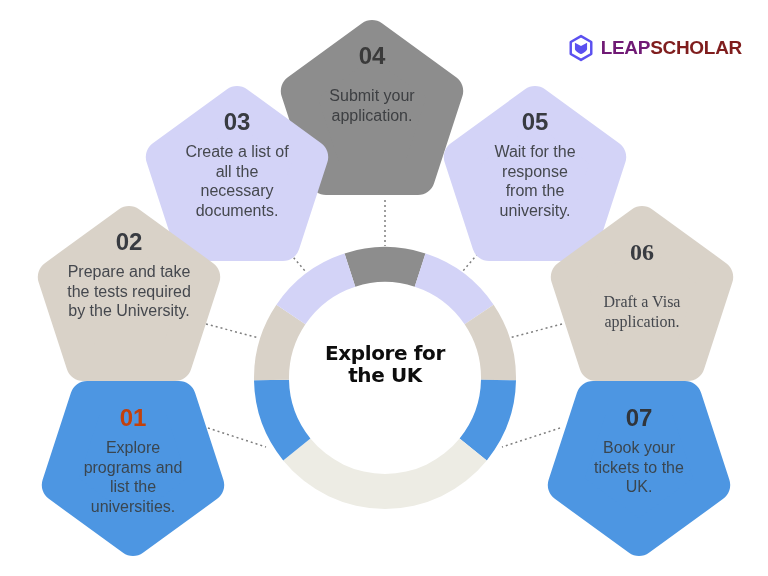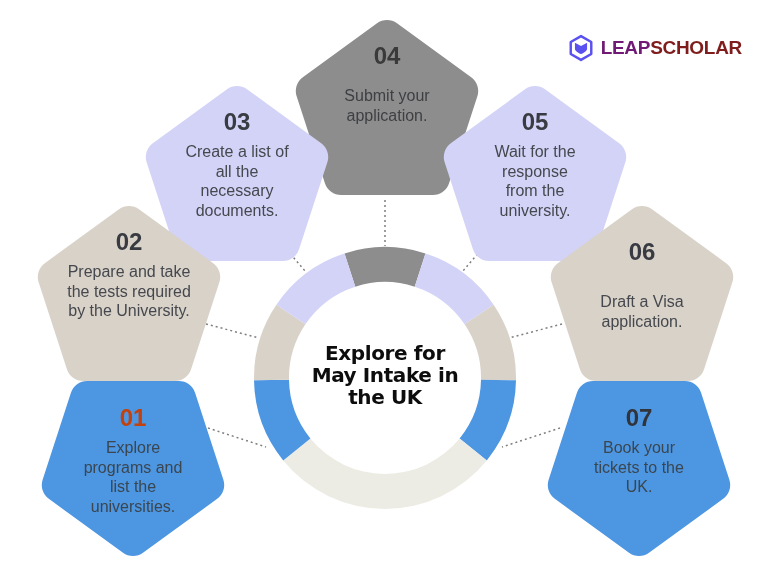--- a/index.html
+++ b/index.html
@@ -52,21 +52,21 @@
   </svg>
 
   <div class="logo">
     <svg class="logo-icon" viewBox="0 0 24 24">
       <path d="M12 1.8 L20.8 6.9 V17.1 L12 22.2 L3.2 17.1 V6.9 Z" fill="none" stroke-width="2.1" stroke-linejoin="round" stroke="#5B50F0"></path>
       <path d="M6.8 7.6 L12 10.2 L17.2 7.6 L17.2 12.8 C17.2 14.8 12 17.2 12 17.2 C12 17.2 6.8 14.8 6.8 12.8 Z" fill="#5B50F0"></path>
     </svg>
     <div class="logo-text"><span style="color:#701a75;">LEAP</span><span style="color:#7f1d1d;">SCHOLAR</span></div>
   </div>
 
-  <div class="pent up" style="left:292px;top:20px;">
+  <div class="pent up" style="left:277px;top:20px;">
     <svg viewBox="0 0 190 180">
       <path d="M95 17 L169.2 70.9 L140.9 158.1 L49.1 158.1 L20.8 70.9 Z" stroke-width="34" stroke-linejoin="round" fill="#8D8D8D" stroke="#8D8D8D"></path>
     </svg>
     <div class="pent-body">
       <div class="step-number" style="color:#3a3a3a;">04</div>
       <div class="step-text" style="width:86px;color:#3d3f42;margin-top:10px;">Submit your application.</div>
     </div>
   </div>
 
   <div class="pent up" style="left:142px;top:86px;">
@@ -96,21 +96,21 @@
     <div class="pent-body">
       <div class="step-number">02</div>
       <div class="step-text" style="width:124px;">Prepare and take the tests required by the University.</div>
     </div>
   </div>
 
   <div class="pent up" style="left:547px;top:206px;">
     <svg viewBox="0 0 190 180">
       <path d="M95 17 L169.2 70.9 L140.9 158.1 L49.1 158.1 L20.8 70.9 Z" stroke-width="34" stroke-linejoin="round" fill="#D9D2C8" stroke="#D9D2C8"></path>
     </svg>
-    <div class="pent-body" style="padding-top:34px;">
+    <div class="pent-body" style="padding-top:34px;font-family:Liberation Serif, serif;">
       <div class="step-number">06</div>
       <div class="step-text" style="width:106px;margin-top:20px;">Draft a Visa application.</div>
     </div>
   </div>
 
   <div class="pent down" style="left:38px;top:376px;">
     <svg viewBox="0 0 190 180">
       <path d="M95 17 L169.2 70.9 L140.9 158.1 L49.1 158.1 L20.8 70.9 Z" stroke-width="34" stroke-linejoin="round" fill="#4D96E2" stroke="#4D96E2"></path>
     </svg>
     <div class="pent-body">
@@ -137,17 +137,16 @@
         <path d="M271.0 142.3 A131 131 0 0 1 241.8 222.4 L214.6 200.4 A96 96 0 0 0 236.0 141.7 Z" fill="#4D96E2"></path>
         <path d="M241.8 222.4 A131 131 0 0 1 38.2 222.4 L65.4 200.4 A96 96 0 0 0 214.6 200.4 Z" fill="#EDECE4"></path>
         <path d="M38.2 222.4 A131 131 0 0 1 9.0 142.3 L44.0 141.7 A96 96 0 0 0 65.4 200.4 Z" fill="#4D96E2"></path>
         <path d="M9.0 142.3 A131 131 0 0 1 31.4 66.7 L60.4 86.3 A96 96 0 0 0 44.0 141.7 Z" fill="#D9D2C8"></path>
         <path d="M31.4 66.7 A131 131 0 0 1 99.5 15.4 L110.3 48.7 A96 96 0 0 0 60.4 86.3 Z" fill="#D3D3F7"></path>
       </svg>
   </div>
 
   <div class="center-title">
     <span>Explore for</span>
-    <span>May Intake in</span>
     <span>the UK</span>
   </div>
 
 </div>
 
 </body></html>

